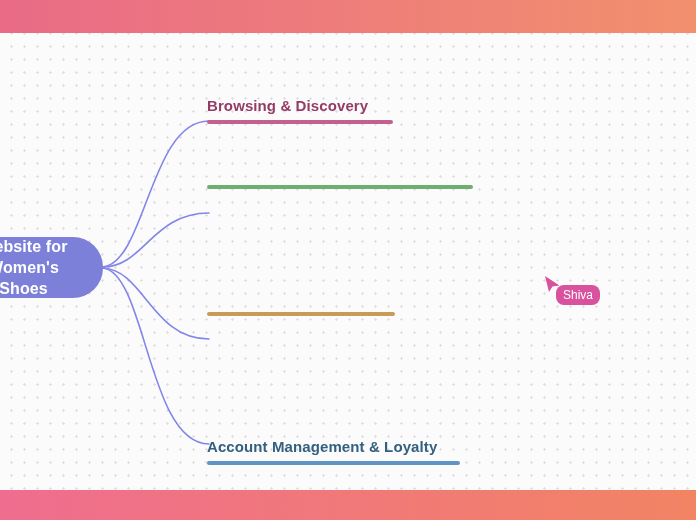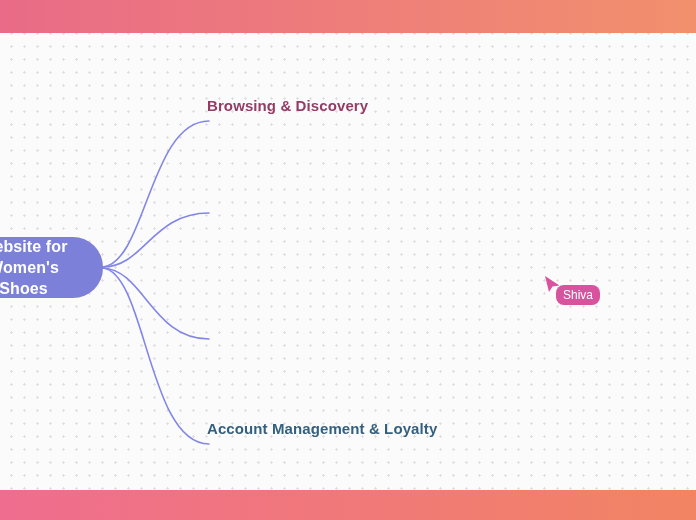--- a/index.html
+++ b/index.html
@@ -61,39 +61,39 @@
     justify-content: center;
     text-align: center;
     font-weight: 700;
     font-size: 16px;
     line-height: 21px;
     letter-spacing: 0.1px;
   }
   .root-node span { display: block; width: 120px; }
 
   
-  .branch { position: absolute; display: flex; flex-direction: row; }
+  .branch { position: absolute; display: flex; flex-direction: column; }
   .branch-label {
     font-weight: 700;
     font-size: 15px;
     line-height: 21px;
     letter-spacing: 0.1px;
     color: var(--text, #333);
     margin-bottom: 4px;
     white-space: nowrap;
   }
   .branch-line {
     height: 4px;
     border-radius: 2px;
     background: var(--line, #999);
   }
   .b1 { left: 207px; top: 62px;  width: 186px; }
   .b2 { left: 207px; top: 152px; width: 266px; }
   .b3 { left: 207px; top: 279px; width: 188px; }
-  .b4 { left: 207px; top: 385px; width: 253px; }
+  .b4 { left: 207px; top: 403px; width: 253px; }
 
   
   .collab-cursor { position: absolute; left: 544px; top: 242px; pointer-events: none; }
   .cursor-arrow { position: absolute; left: 0; top: 0; }
   .cursor-badge {
     position: absolute;
     left: 12px; top: 10px;
     background: var(--cursor-color, #d8529e);
     color: #fff;
     font-size: 12px;

